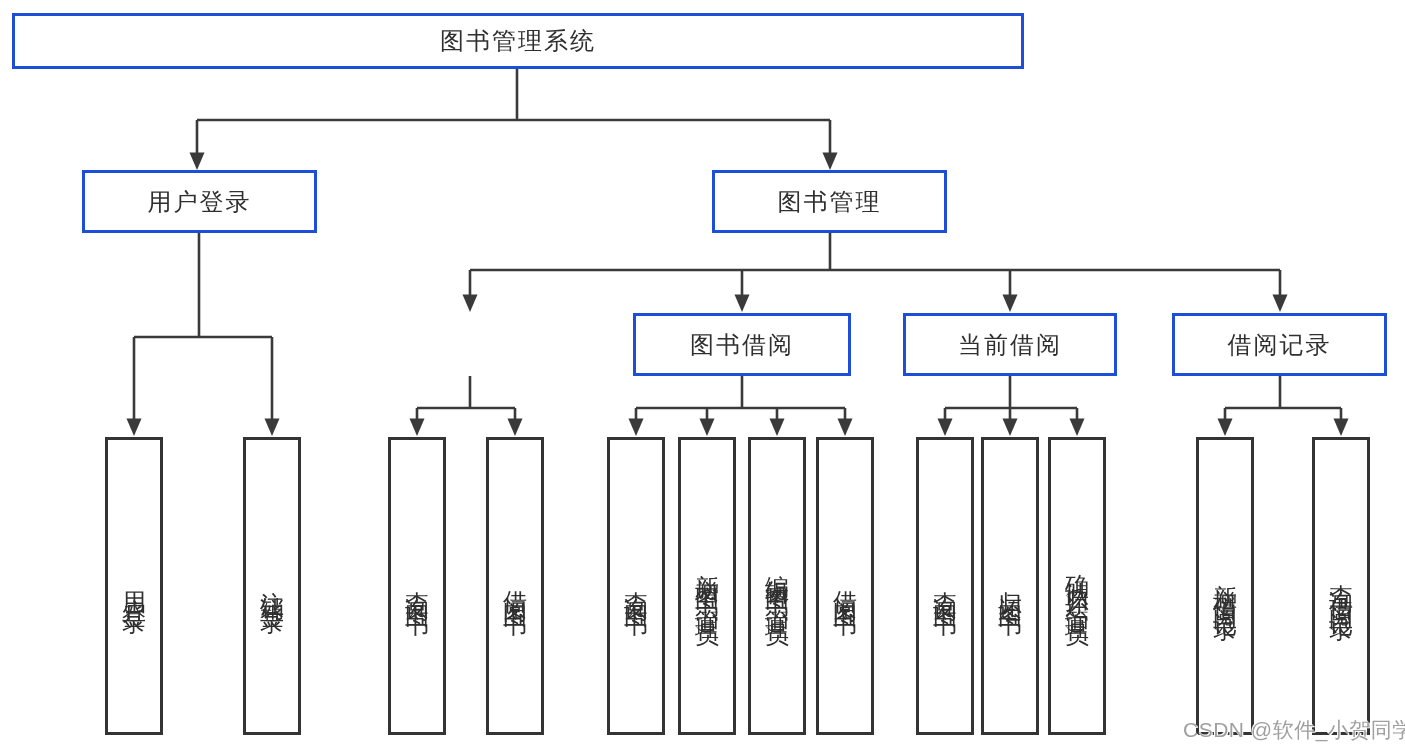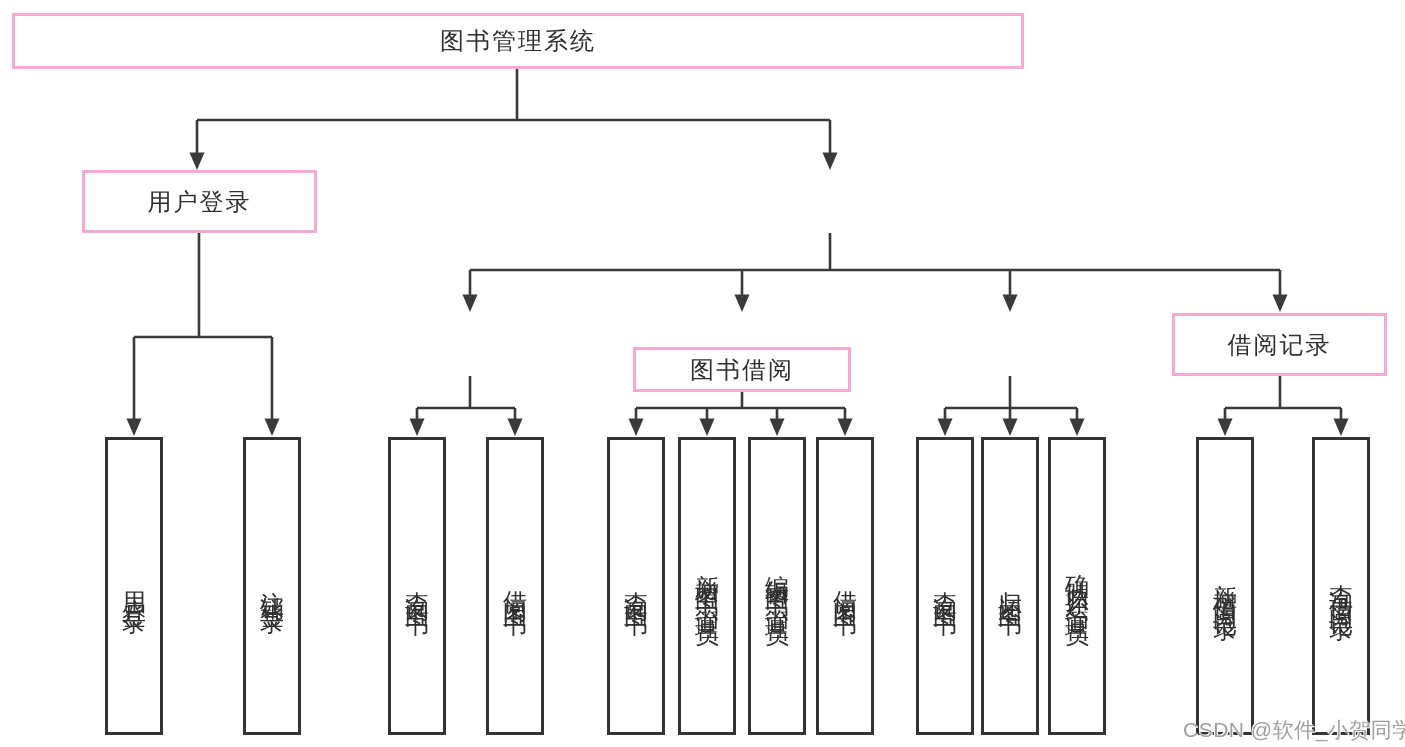--- a/index.html
+++ b/index.html
@@ -11,31 +11,31 @@
     overflow: hidden;
   }
   .wires {
     position: absolute; left:0; top:0;
     width: 1405px; height: 747px;
     pointer-events: none;
   }
   .hbox {
     position: absolute;
     box-sizing: border-box;
-    border: 3px solid #f9a8d4;
+    border: 3px solid #1d4ed8;
     background: #ffffff;
     display: flex; align-items: center; justify-content: center;
     font-size: 24px; letter-spacing: 2px;
     color: #2f2f2f;
   }
   .root  { left: 12px;  top: 13px;  width: 1012px; height: 56px; }
   .lvl2a { left: 82px;  top: 170px; width: 235px;  height: 63px; }
   .lvl2b { left: 712px; top: 170px; width: 235px;  height: 63px; }
   .lvl3a { left: 361px; top: 313px; width: 219px;  height: 63px; }
-  .lvl3b { left: 633px; top: 313px; width: 218px;  height: 45px; margin-top: 34px; }
+  .lvl3b { left: 633px; top: 313px; width: 218px;  height: 63px; }
   .lvl3c { left: 903px; top: 313px; width: 214px;  height: 63px; }
   .lvl3d { left: 1172px;top: 313px; width: 215px;  height: 63px; text-align: center; }
   .vbox {
     position: absolute;
     top: 437px; height: 298px; width: 58px;
     box-sizing: border-box;
     border: 3px solid #343434;
     background: #ffffff;
     display: flex; align-items: center; justify-content: center;
   }
@@ -113,22 +113,24 @@
       <polygon points="1010,436 1002.5,418.5 1017.5,418.5"></polygon>
       <polygon points="1077,436 1069.5,418.5 1084.5,418.5"></polygon>
       <polygon points="1225,436 1217.5,418.5 1232.5,418.5"></polygon>
       <polygon points="1341,436 1333.5,418.5 1348.5,418.5"></polygon>
     </g>
   </svg>
 
   <div class="hbox root">图书管理系统</div>
 
   <div class="hbox lvl2a">用户登录</div>
+  <div class="hbox lvl2b">图书管理</div>
 
   <div class="hbox lvl3b">图书借阅</div>
+  <div class="hbox lvl3c">当前借阅</div>
   <div class="hbox lvl3d">借阅记录</div>
 
   <div class="vbox v1">
     <span>用户登录</span>
   </div>
   <div class="vbox v2">
     <span>注销登录</span>
   </div>
 
   <div class="vbox v3">

